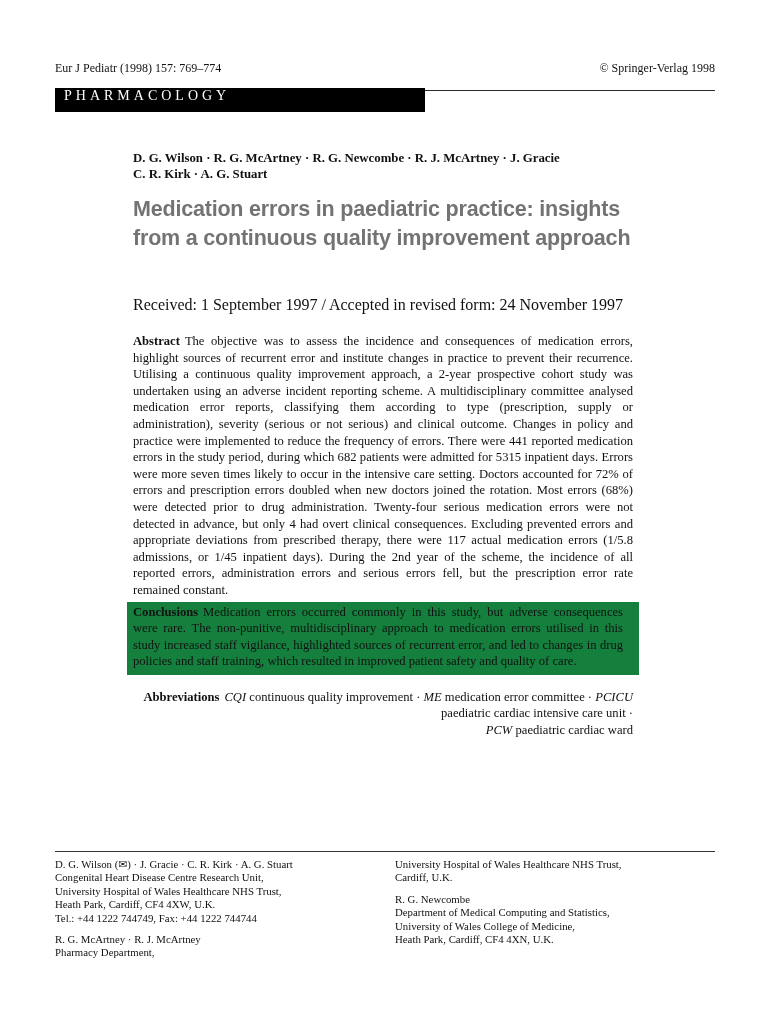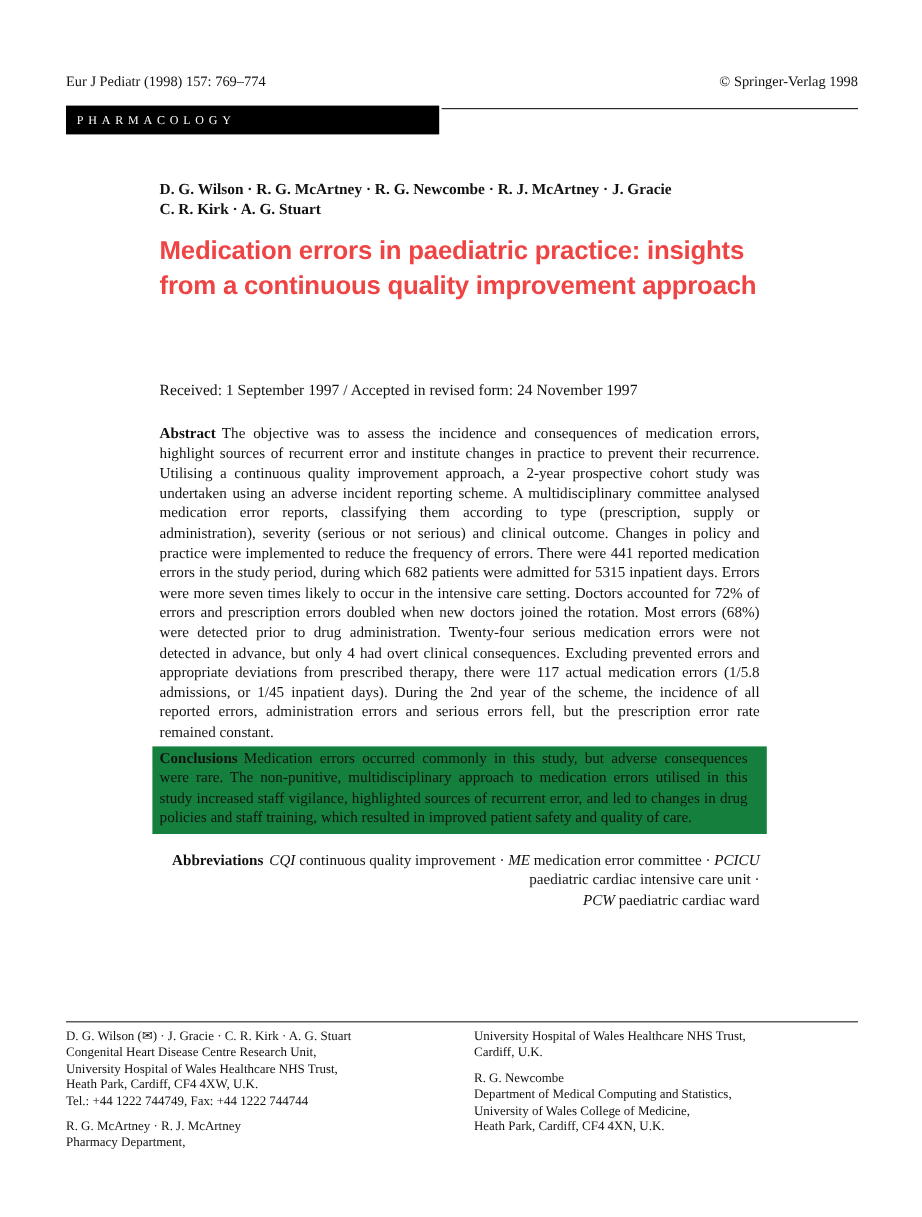--- a/index.html
+++ b/index.html
@@ -11,35 +11,35 @@
   .page{position:absolute;inset:0;overflow:hidden;}
 
   .header-row{
     position:absolute;top:61px;left:55px;width:660px;
     display:flex;justify-content:space-between;
     font-size:12px;line-height:14px;
   }
 
   .section-rule{position:absolute;top:90px;left:368px;width:347px;height:1px;background:#2a2a2a;}
   .section-bar{
-    position:absolute;top:88px;left:55px;width:311px;height:24px;background:#000;
-    color:#fff;display:flex;align-items:center;
-    font-size:10px;letter-spacing:4px;padding-left:9px;box-sizing:border-box;
+    position:absolute;top:88px;left:55px;width:370px;height:24px;background:#000;
+    color:#fff;display:flex;align-items:flex-start;
+    font-size:14px;letter-spacing:4px;padding-left:9px;box-sizing:border-box;
   }
 
   .main{position:absolute;left:133px;top:150px;width:500px;}
 
   .authors{
     font-weight:bold;font-size:12.8px;line-height:16px;white-space:pre-line;
   }
   .title{
     margin-top:13px;font-family:"Liberation Sans", sans-serif;font-weight:bold;
-    font-size:21.5px;line-height:29px;white-space:pre-line;letter-spacing:-0.2px;color:#ef4444;
+    font-size:21.5px;line-height:29px;white-space:pre-line;letter-spacing:-0.2px;color:#737373;
   }
-  .dates{margin-top:64px;font-size:13px;line-height:15px;}
+  .dates{margin-top:44px;font-size:16px;line-height:15px;}
 
   .para{font-size:12.6px;line-height:16.6px;text-align:justify;}
   .abstract{margin-top:21px;}
   .label{font-weight:bold;margin-right:5px;}
   .conclusions{
     margin:3px -6px 0 -6px;padding:2px 16px 5px 6px;background:#15803d;
   }
   .keywords{margin-top:19px;text-align:left;}
   .abbreviations{margin-top:14px;text-align:right;}
   .abbr-i{font-style:italic;}

